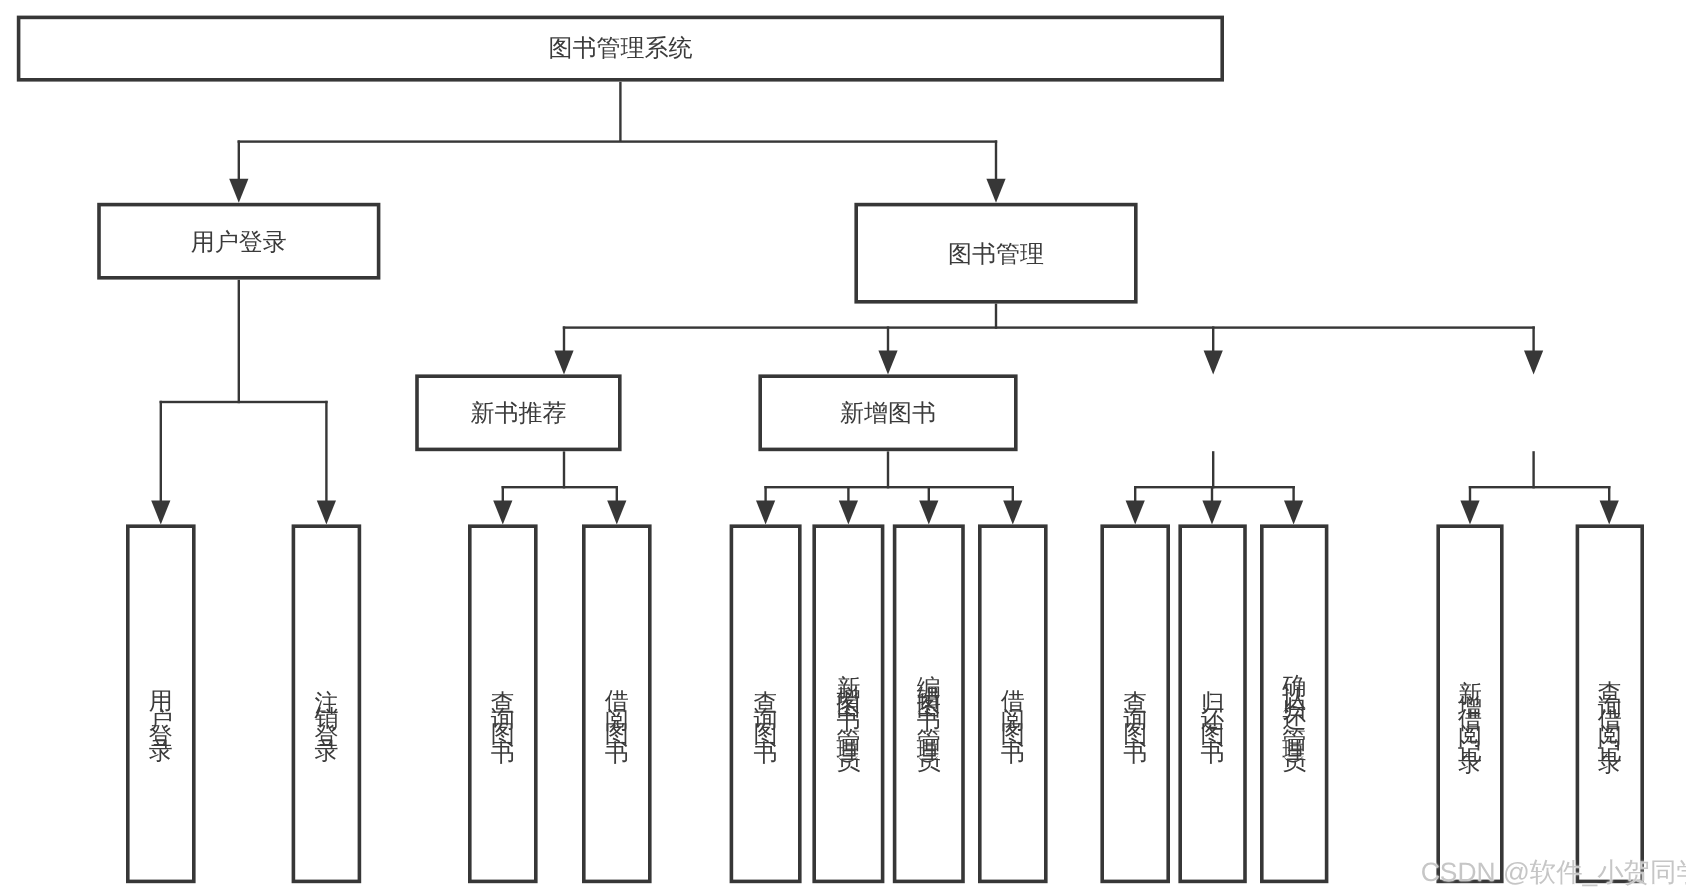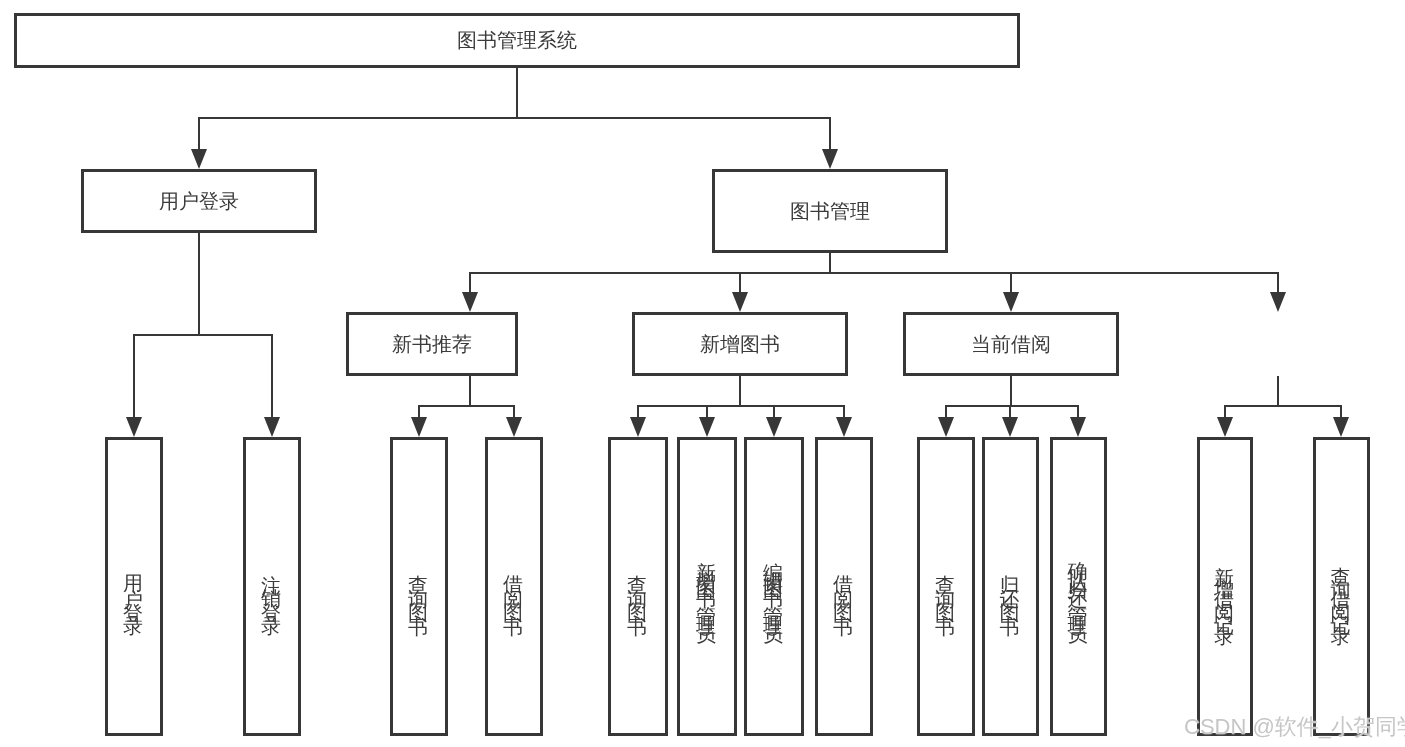--- a/index.html
+++ b/index.html
@@ -127,23 +127,20 @@
   <div class="box" style="left:712px;top:169px;width:236px;height:84px">
     <span>图书管理</span>
   </div>
 
   <div class="box" style="left:346px;top:312px;width:172px;height:64px">
     <span>新书推荐</span>
   </div>
   <div class="box" style="left:632px;top:312px;width:216px;height:64px">
     <span>新增图书</span>
   </div>
-  <div class="box" style="left:903px;top:312px;width:216px;height:64px">
-    <span>当前借阅</span>
-  </div>
 
   <div class="box vbox" style="left:105px;top:437px;width:58px;height:299px">
     <span class="vt">用户登录</span>
   </div>
   <div class="box vbox" style="left:243px;top:437px;width:58px;height:299px">
     <span class="vt">注销登录</span>
   </div>
 
   <div class="box vbox" style="left:390px;top:437px;width:58px;height:299px">
     <span class="vt">查询图书</span>

